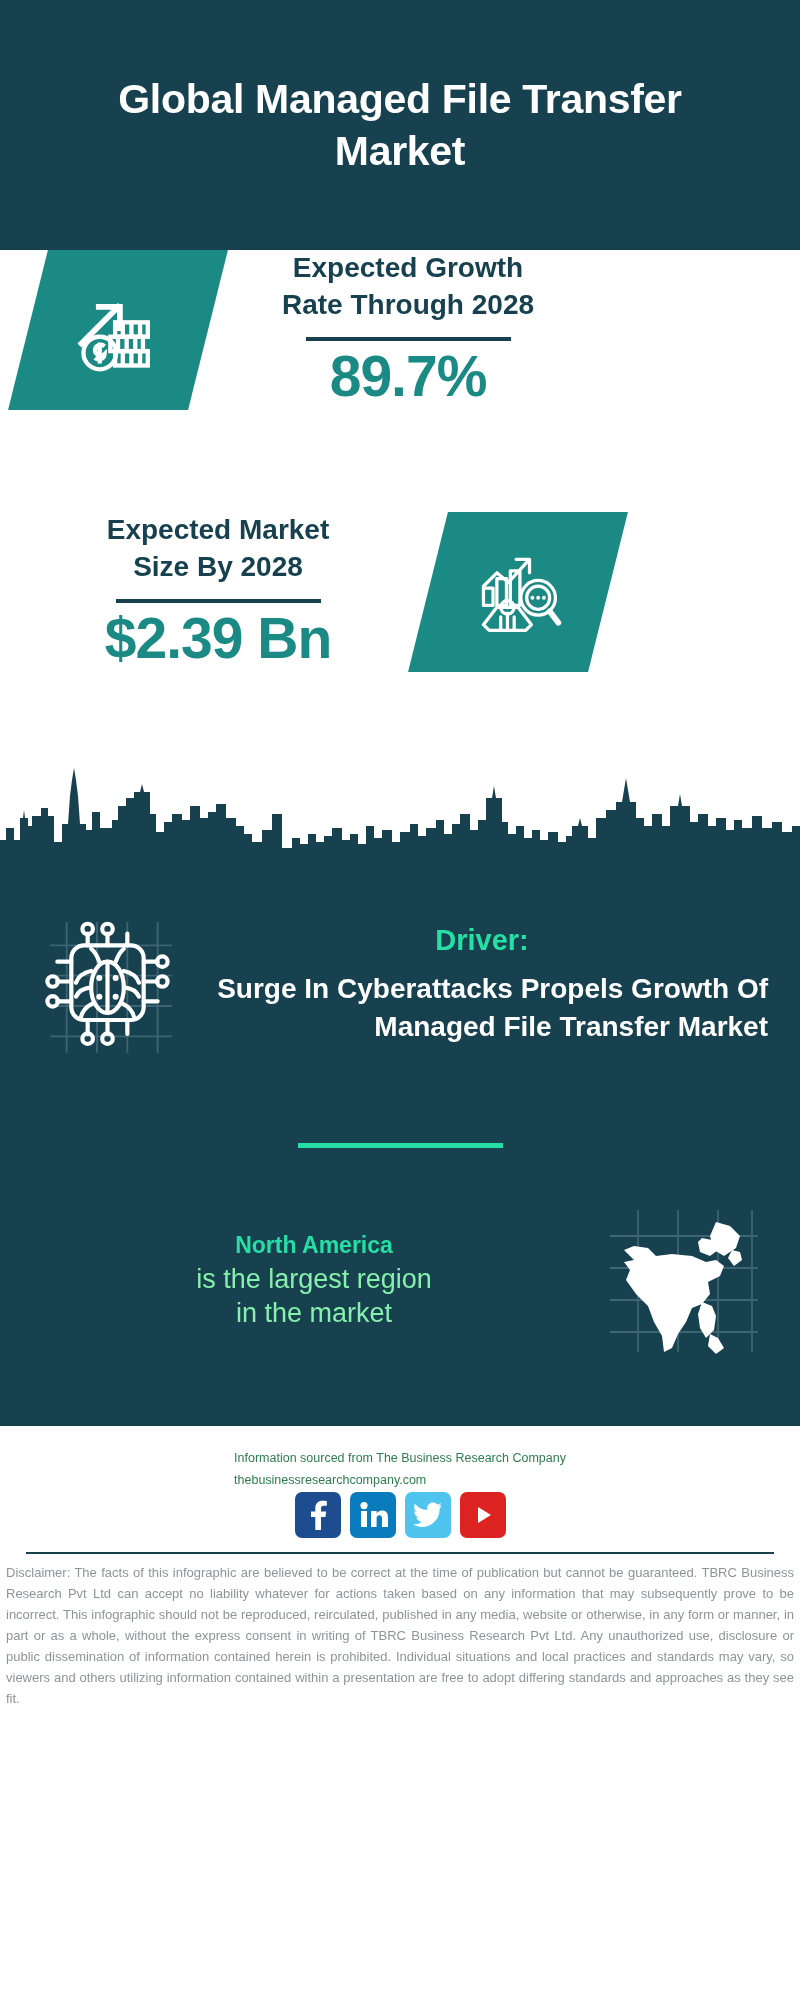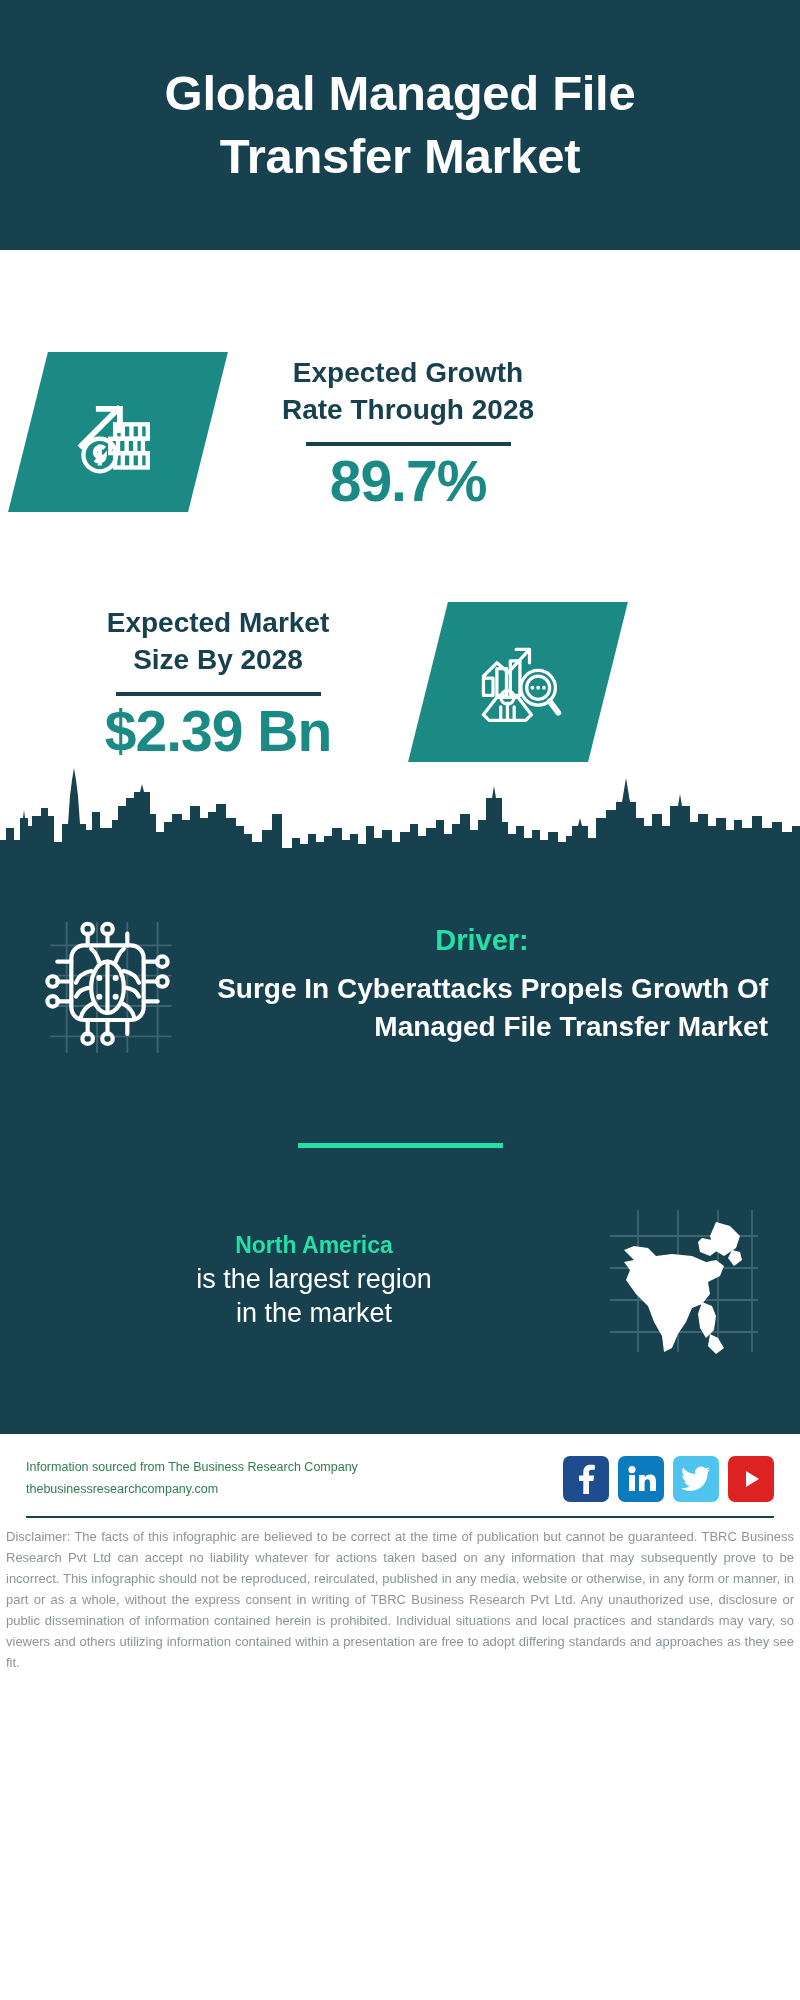--- a/index.html
+++ b/index.html
@@ -13,30 +13,30 @@
 
   
   .header {
     background:#17414f;
     height:250px;
     display:flex; align-items:center; justify-content:center;
     padding:0 90px;
   }
   .header-title {
     color:#ffffff;
-    font-size:49px;
+    font-size:41px;
     font-weight:bold;
     line-height:1.28;
     text-align:center;
     letter-spacing:-0.3px;
   }
 
   
   .stat-row {
-    display:flex; align-items:flex-end;
+    display:flex; align-items:flex-start;
     width:636px;
     padding:0 28px;
   }
   .stat-row.growth { height:262px; }
   .stat-row.size   { height:250px;padding-left:8px; }
 
   .badge {
     width:180px; height:160px;
     background:#1b8a84;
     transform:skewX(-14deg);
@@ -68,21 +68,21 @@
     position:relative;
     width:800px; height:125px;
     margin-top:-6px;
   }
   .skyline-wrap svg { display:block; width:800px; height:125px; }
 
   
   .dark {
     background:#17414f;
     width:800px;
-    padding:0 0 12px 0;
+    padding:0 0 4px 0;
   }
 
   .driver-row {
     display:flex; align-items:center;
     padding:8px 26px 0 26px;
     min-height:200px;
   }
   .driver-icon { flex:0 0 auto; width:170px; display:flex; justify-content:center; }
   .driver-text { flex:1; text-align:center; padding:0 6px 0 0; }
   .driver-heading {
@@ -105,33 +105,33 @@
     display:flex; align-items:center;
     padding:58px 26px 0 26px;
     min-height:190px;
   }
   .region-text { flex:1; text-align:center; padding-left:8px; }
   .region-name {
     color:#25dfa5; font-size:23px; font-weight:bold;
     line-height:1.22; margin-bottom:4px;
   }
   .region-sub {
-    color:#ffffff; font-size:27px; line-height:1.25;
+    color:#86efac; font-size:27px; line-height:1.25;
     white-space:pre-line;
   }
   .region-map { flex:0 0 auto; width:180px; display:flex; justify-content:center; }
 
   .dark-spacer { height:66px; }
 
   
   .footer {
     background:#ffffff;
     width:800px;
     padding:22px 26px 10px 26px;
-    display:flex; align-items:center; justify-content:space-between;
+    display:flex; align-items:center; justify-content:space-between;flex-direction:column;
   }
   .source { color:#2e7d4f; font-size:12.5px; line-height:1.75; }
   .socials { display:flex; gap:9px; align-items:center; }
   .s-icon {
     width:46px; height:46px; border-radius:7px;
     display:flex; align-items:center; justify-content:center;
   }
   .s-fb { background:#1d4d8f; }
   .s-li { background:#0a7bbd; }
   .s-tw { background:#4ec4ef; }

